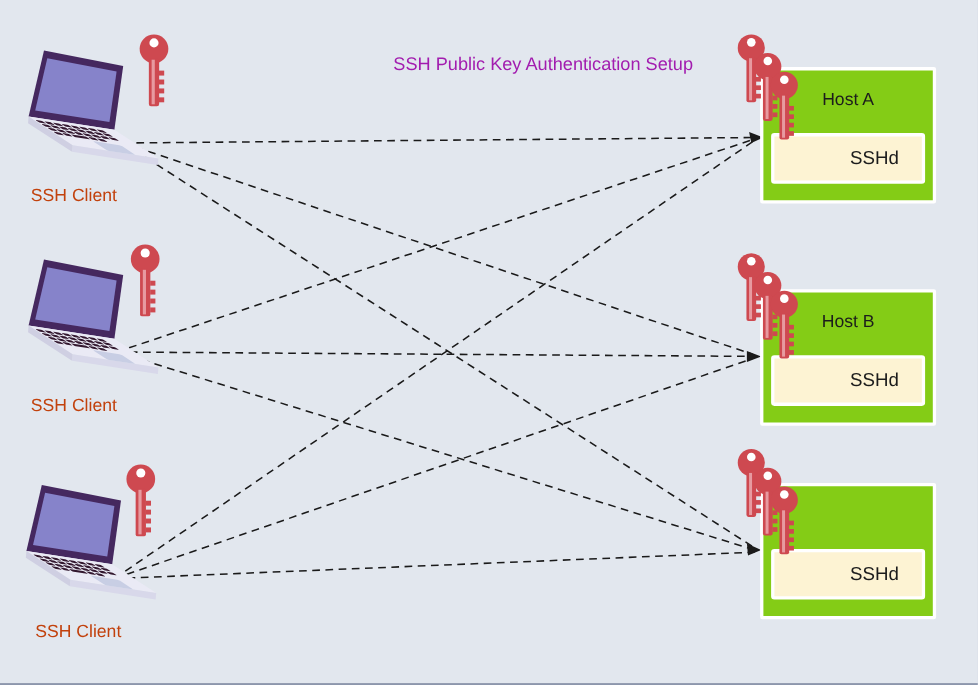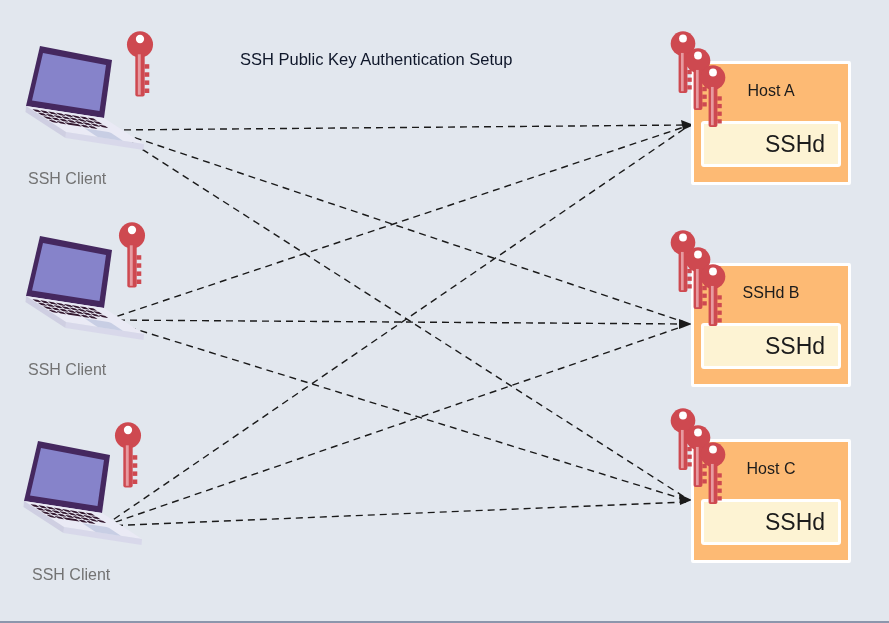--- a/index.html
+++ b/index.html
@@ -4,44 +4,44 @@
 <style>
   html,body{margin:0;padding:0;background:#cfd6e0;}
   .canvas{
     position:relative;width:889px;height:623px;overflow:hidden;
     background:#e2e7ee;
     font-family:"Liberation Sans", sans-serif;
     color:#1c1c1c;
   }
   .title{
     position:absolute;left:240px;top:50px;width:390px;
-    text-align:left;font-size:16.5px;color:#0f172a;
+    text-align:right;font-size:16.5px;color:#a21caf;
   }
   .lines-layer{position:absolute;left:0;top:0;width:889px;height:623px;}
   .lines-layer line{stroke:#1a1a1a;stroke-width:1.4;stroke-dasharray:7 5;}
   .lines-layer polygon{fill:#1a1a1a;}
   .client-label{
-    position:absolute;font-size:16px;color:#737373;white-space:nowrap;
+    position:absolute;font-size:16px;color:#c2410c;white-space:nowrap;
   }
   .laptop-svg{position:absolute;}
   .key-svg{position:absolute;}
   .host-card{
     position:absolute;left:691px;width:160px;height:124px;
-    background:#fdba74;border:3px solid #ffffff;border-radius:2px;
+    background:#84cc16;border:3px solid #ffffff;border-radius:2px;
     box-sizing:border-box;
   }
   .host-name{
     position:absolute;left:0;top:18px;width:100%;
     text-align:center;font-size:16px;color:#1c1c1c;
   }
   .sshd-box{
     position:absolute;left:7px;right:7px;top:57px;height:46px;
     background:#fdf3d3;border:3px solid #ffffff;border-radius:3px;
     box-sizing:border-box;display:flex;align-items:center;justify-content:center;
-    font-size:23px;color:#1c1c1c;padding-left:48px;
+    font-size:17px;color:#1c1c1c;padding-left:48px;
   }
   .ip-label{
     position:absolute;left:691px;width:160px;
     text-align:center;font-size:16px;color:#1c1c1c;white-space:nowrap;
   }
   .host-keys{position:absolute;left:666px;width:72px;height:116px;}
   .bottom-edge{
     position:absolute;left:0;bottom:0;width:100%;height:2px;
     background:rgba(35,52,90,0.45);
   }
@@ -152,31 +152,30 @@
     <div class="host-name">Host A</div>
     <div class="sshd-box">SSHd</div>
   </div>
   <svg class="host-keys" style="top:30px" viewBox="0 0 72 116">
     <use href="#key-shape" transform="translate(0,0) scale(0.85)"></use>
     <use href="#key-shape" transform="translate(15,17) scale(0.85)"></use>
     <use href="#key-shape" transform="translate(30,34) scale(0.85)"></use>
   </svg>
 
   <div class="host-card" style="top:263px">
-    <div class="host-name">SSHd B</div>
+    <div class="host-name">Host B</div>
     <div class="sshd-box">SSHd</div>
   </div>
   <svg class="host-keys" style="top:229px" viewBox="0 0 72 116">
     <use href="#key-shape" transform="translate(0,0) scale(0.85)"></use>
     <use href="#key-shape" transform="translate(15,17) scale(0.85)"></use>
     <use href="#key-shape" transform="translate(30,34) scale(0.85)"></use>
   </svg>
 
   <div class="host-card" style="top:439px">
-    <div class="host-name">Host C</div>
     <div class="sshd-box">SSHd</div>
   </div>
   <svg class="host-keys" style="top:407px" viewBox="0 0 72 116">
     <use href="#key-shape" transform="translate(0,0) scale(0.85)"></use>
     <use href="#key-shape" transform="translate(15,17) scale(0.85)"></use>
     <use href="#key-shape" transform="translate(30,34) scale(0.85)"></use>
   </svg>
 
   <div class="bottom-edge"></div>
 </div>

